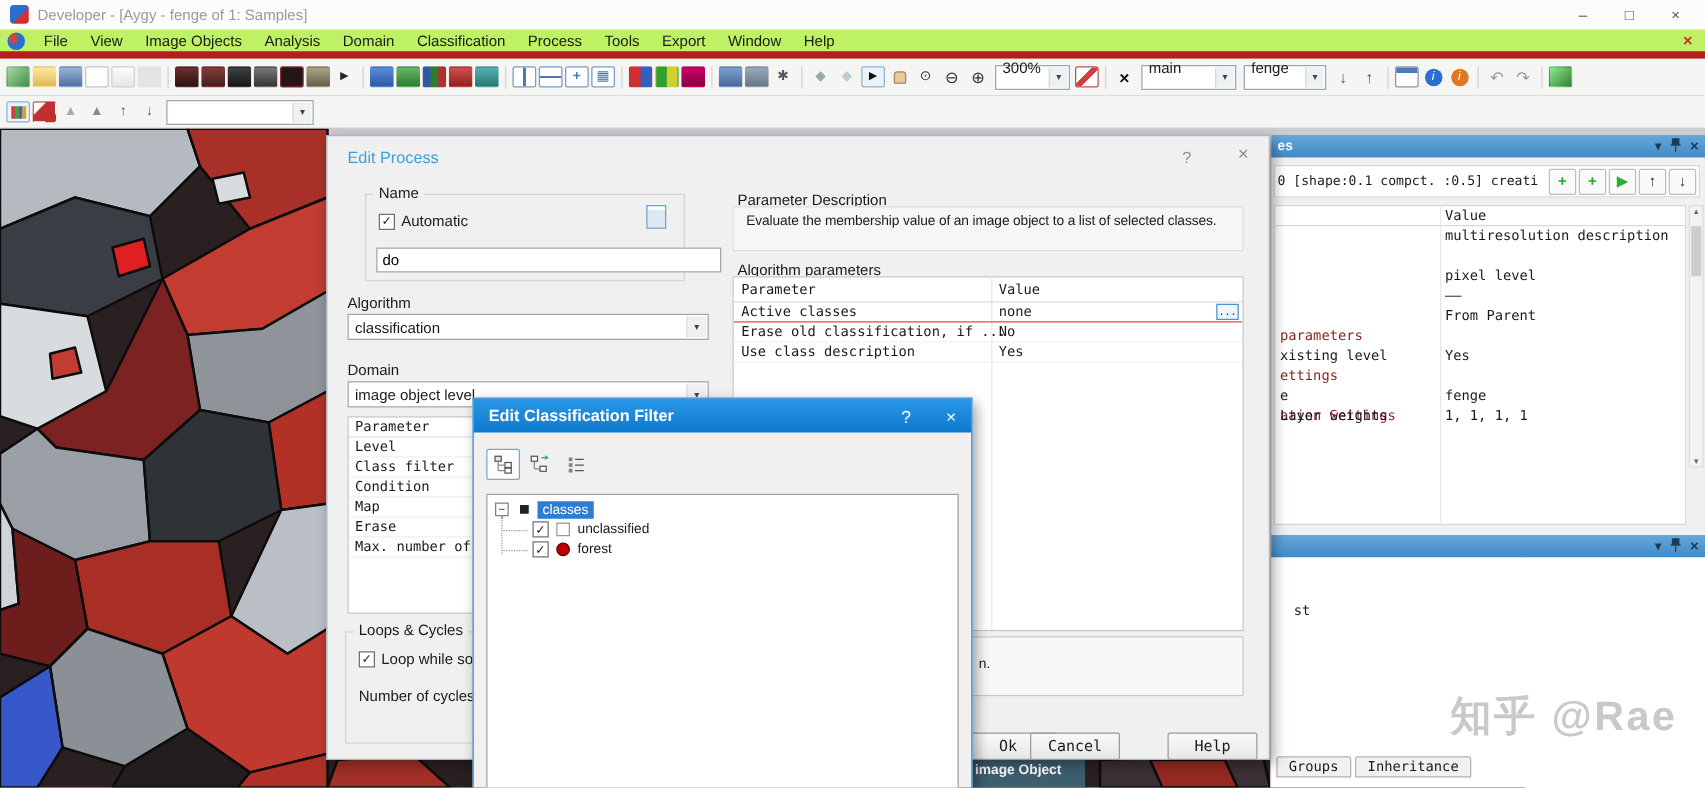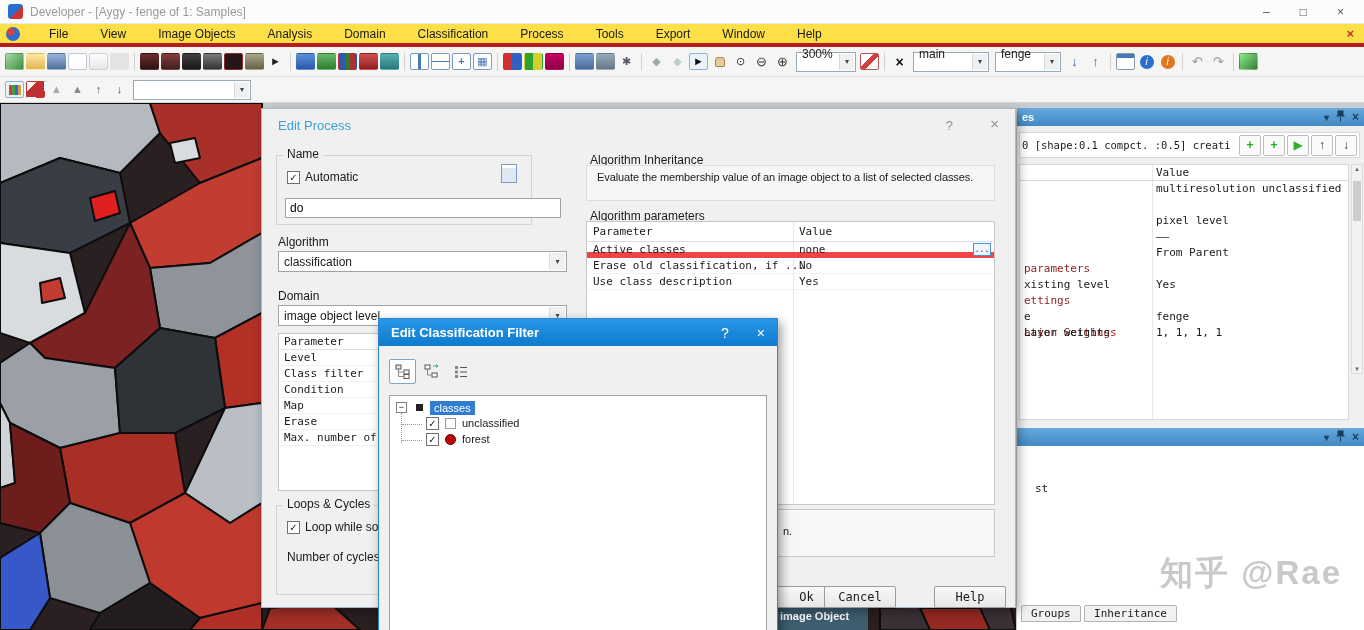--- a/index.html
+++ b/index.html
@@ -8,21 +8,21 @@
   .mono { font-family:"DejaVu Sans Mono",monospace; }
   .abs { position:absolute; }
 
   
   .titlebar { height:24px; background:#fcfcfc; border-bottom:1px solid #e9e9e9; display:flex; align-items:center; padding:4px 8px; }
   .app-logo { width:15px; height:15px; background:linear-gradient(135deg,#2a6fd0 55%,#c33 55%); border-radius:3px; flex:none; }
   .title-text { color:#9a9a9a; margin-left:7px; }
   .win-btns { margin-left:auto; display:flex; gap:30px; color:#555; font-size:12px; padding-right:12px; }
   .win-btns span { cursor:default; }
 
-  .menubar { height:23px; background:#fde047; border-bottom:4px solid #b91c1c; display:flex; align-items:center; padding:0 4px;gap:14px; }
+  .menubar { height:23px; background:#bef264; border-bottom:6px solid #b91c1c; display:flex; align-items:center; padding:0 4px; }
   .menu-logo { width:14px; height:14px; border-radius:50%; background:radial-gradient(circle at 35% 35%,#d94040 28%,#2a6fd0 30%); margin:0 6px 0 2px; flex:none; }
   .menu-item { padding:3px 9px; }
   .doc-close { margin-left:auto; color:#c03030; font-weight:bold; padding-right:6px; font-size:13px; }
 
   .toolbar { height:30px; background:#f5f5f4; border-bottom:1px solid #dcdcdc; display:flex; align-items:center; padding:0 4px; }
   .toolbar2 { height:26px; background:#f5f5f4; border-bottom:1px solid #d5d5d5; display:flex; align-items:center; padding:0 4px; }
   .ti { width:19px; height:17px; margin:0 1px; border:1px solid transparent; border-radius:2px; display:inline-flex; align-items:center; justify-content:center; font-size:11px; flex:none; line-height:1; }
   .ti.pressed { border-color:#8fb2d4; background:#eaf2fa; }
   .sep { width:1px; height:18px; background:#d2d2d2; margin:0 4px; flex:none; }
   .combo { background:#fff; border:1px solid #98a8b6; height:20px; display:inline-flex; align-items:center; font-size:12px; position:relative; padding:0 18px 16px 5px; margin:0 3px; flex:none; }
@@ -220,21 +220,21 @@
     <span class="pbtn" style="color:#333;margin-left:2px">↑</span>
     <span class="pbtn" style="color:#333;margin-left:2px">↓</span>
   </div>
   <div class="abs" style="left:2px;top:56px;width:330px;height:256px;background:#fff;border:1px solid #d8d8d8;overflow:hidden">
     <div class="abs" style="left:132px;top:0;bottom:0;border-left:1px solid #e8e8e8"></div>
     <div class="row16 mono" style="top:0;border-bottom:1px solid #d9d9d9">
         <span class="abs" style="left:136px">Value</span>
       </div>
     <div class="row16 mono" style="top:16px">
         <span class="abs" style="left:4px"></span>
-        <span class="abs" style="left:136px">multiresolution unclassified</span>
+        <span class="abs" style="left:136px">multiresolution description</span>
       </div>
     <div class="row16 mono" style="top:32px">
         <span class="abs" style="left:4px"></span>
         <span class="abs" style="left:136px"></span>
       </div>
     <div class="row16 mono" style="top:48px">
         <span class="abs" style="left:4px"></span>
         <span class="abs" style="left:136px">pixel level</span>
       </div>
     <div class="row16 mono" style="top:64px">
@@ -301,21 +301,21 @@
 
 <div class="abs" style="left:772px;top:605px;width:96px;height:25px;background:#3d5f70;color:#fff;font-size:11px;font-weight:bold;padding:5px 0 0 8px;z-index:6;white-space:nowrap">
   <span>image Object</span>
 </div>
 
 <div class="abs" style="left:261px;top:108px;width:755px;height:500px;background:#f0f0f0;border:1px solid #a9b8c6;box-shadow:3px 4px 10px rgba(0,0,0,0.35);z-index:10">
   <span class="abs" style="left:16px;top:9px;color:#3aa0dc;font-size:13px">Edit Process</span>
   <span class="abs dlg-x" style="right:62px;top:9px;font-size:13px">?</span>
   <span class="abs dlg-x" style="right:16px;top:6px;font-size:15px">×</span>
 
-  <div class="gbox" style="left:14px;top:46px;width:256px;height:70px">
+  <div class="gbox" style="left:30px;top:46px;width:256px;height:70px">
     <span class="gleg">Name</span>
     <span class="abs" style="left:10px;top:14px;display:flex;align-items:center;gap:5px">
       <span class="cb">✓</span>
       <span>Automatic</span>
     </span>
     <span class="abs" style="right:14px;top:8px;width:16px;height:19px;background:linear-gradient(#fff 20%,#dce8f4 20%);border:1px solid #7a9cc6"></span>
     <input class="abs field" style="left: 8px; top: 42px; width: 276px; height: 20px;" value="do">
   </div>
 
   <span class="abs" style="left:16px;top:126px">Algorithm</span>
@@ -358,33 +358,33 @@
   <div class="gbox" style="left:14px;top:396px;width:292px;height:90px">
     <span class="gleg">Loops &amp; Cycles</span>
     <span class="abs" style="left:10px;top:14px;display:flex;align-items:center;gap:5px">
       <span class="cb">✓</span>
       <span style="white-space:nowrap">Loop while somet</span>
     </span>
     <span class="abs" style="left:10px;top:44px;white-space:nowrap">Number of cycles</span>
     <input class="abs field" style="left: 106px; top: 40px; width: 72px; height: 20px;">
   </div>
 
-  <span class="abs" style="left:328px;top:44px">Algorithm Inheritance</span>
+  <span class="abs" style="left:328px;top:44px">Parameter Description</span>
   <div class="abs" style="left:324px;top:56px;width:409px;height:36px;background:#f6f6f6;border:1px solid #dedede;padding:5px 10px;font-size:11px;letter-spacing:-0.1px;white-space:nowrap;overflow:hidden">
     <span>Evaluate the membership value of an image object to a list of selected classes.</span>
   </div>
 
   <span class="abs" style="left:328px;top:100px">Algorithm parameters</span>
   <div class="abs" style="left:324px;top:112px;width:409px;height:284px;background:#fff;border:1px solid #c6c6c6;overflow:hidden">
     <div class="abs" style="left:206px;top:0;bottom:0;border-left:1px solid #e6e6e6"></div>
     <div class="abs mono" style="left:0;right:0;top:0;height:20px;line-height:20px;font-size:11px;border-bottom:1px solid #ddd">
       <span class="abs" style="left:6px">Parameter</span>
       <span class="abs" style="left:212px">Value</span>
     </div>
-    <div class="row16 mono" style="top:20px;border-bottom:6px solid #ef4444">
+    <div class="row16 mono" style="top:20px;border-bottom:1px solid #ef4444">
       <span class="abs" style="left:6px">Active classes</span>
       <span class="abs" style="left:212px">none</span>
       <span class="abs" style="right:3px;top:1px;width:18px;height:13px;border:1px solid #4a90d9;background:#eef5fc;font-size:8px;display:flex;align-items:center;justify-content:center">...</span>
     </div>
     <div class="row16 mono" style="top:36px;border-bottom:1px solid #f2f2f2">
       <span class="abs" style="left:6px;white-space:nowrap">Erase old classification, if ...</span>
       <span class="abs" style="left:212px">No</span>
     </div>
     <div class="row16 mono" style="top:52px;border-bottom:1px solid #f2f2f2">
       <span class="abs" style="left:6px">Use class description</span>

